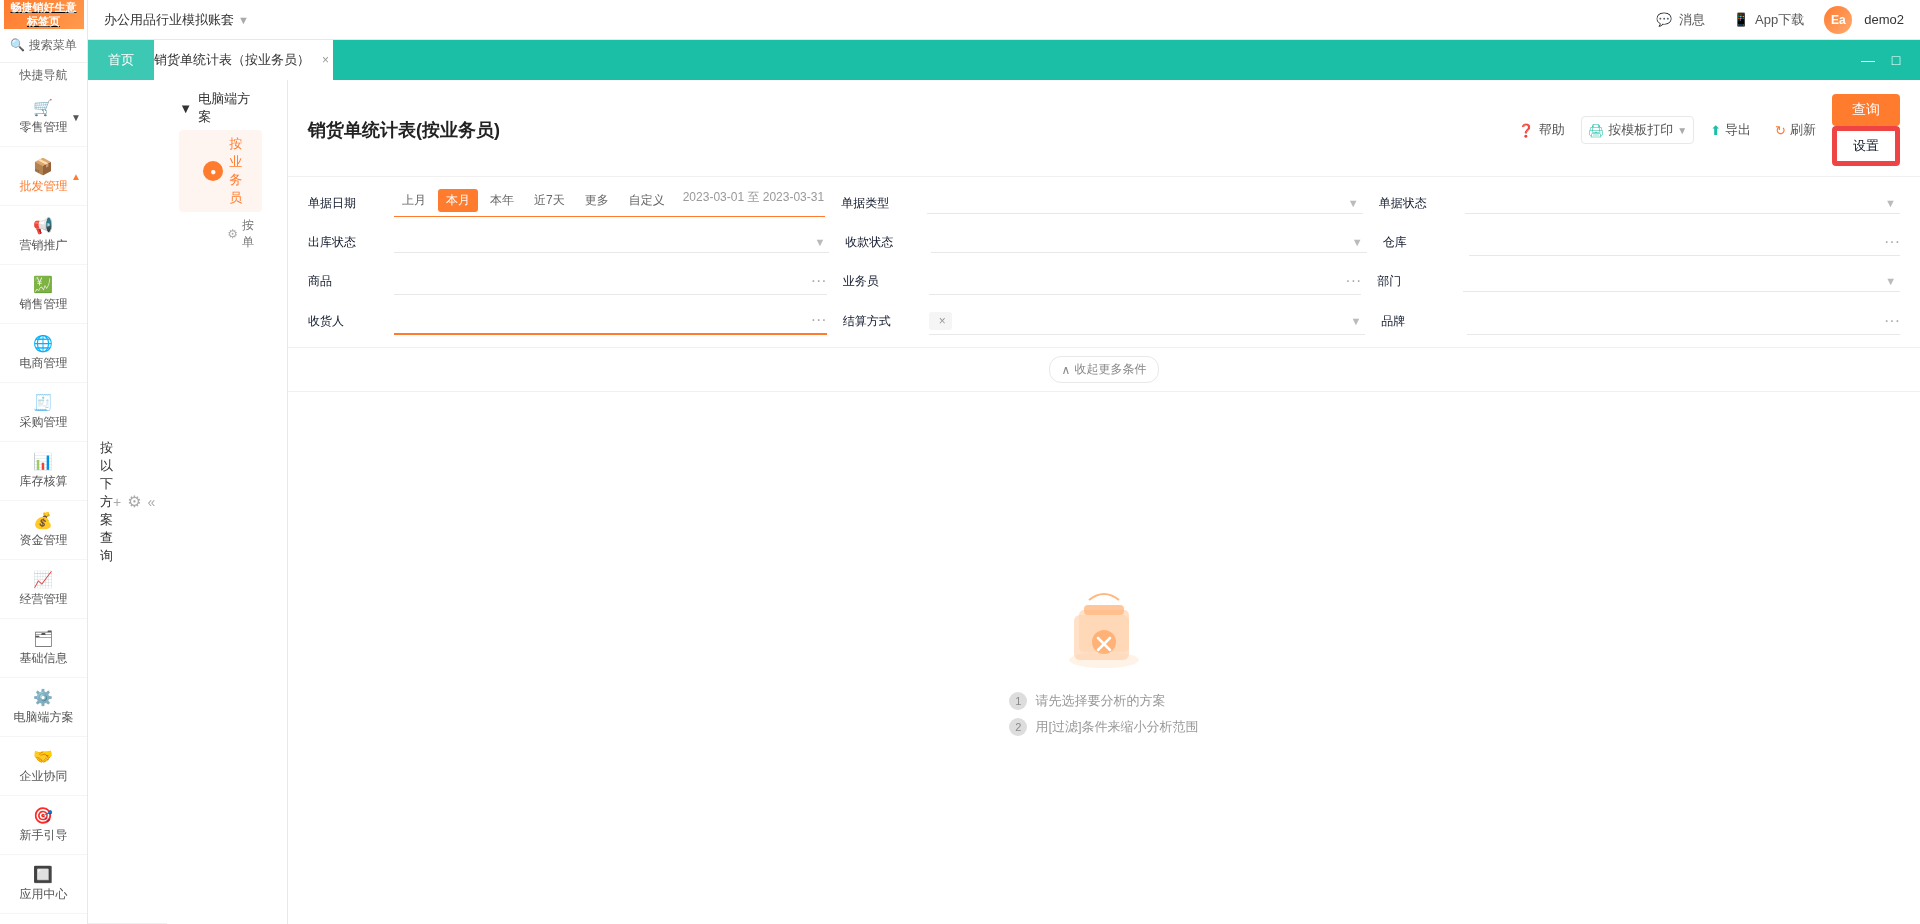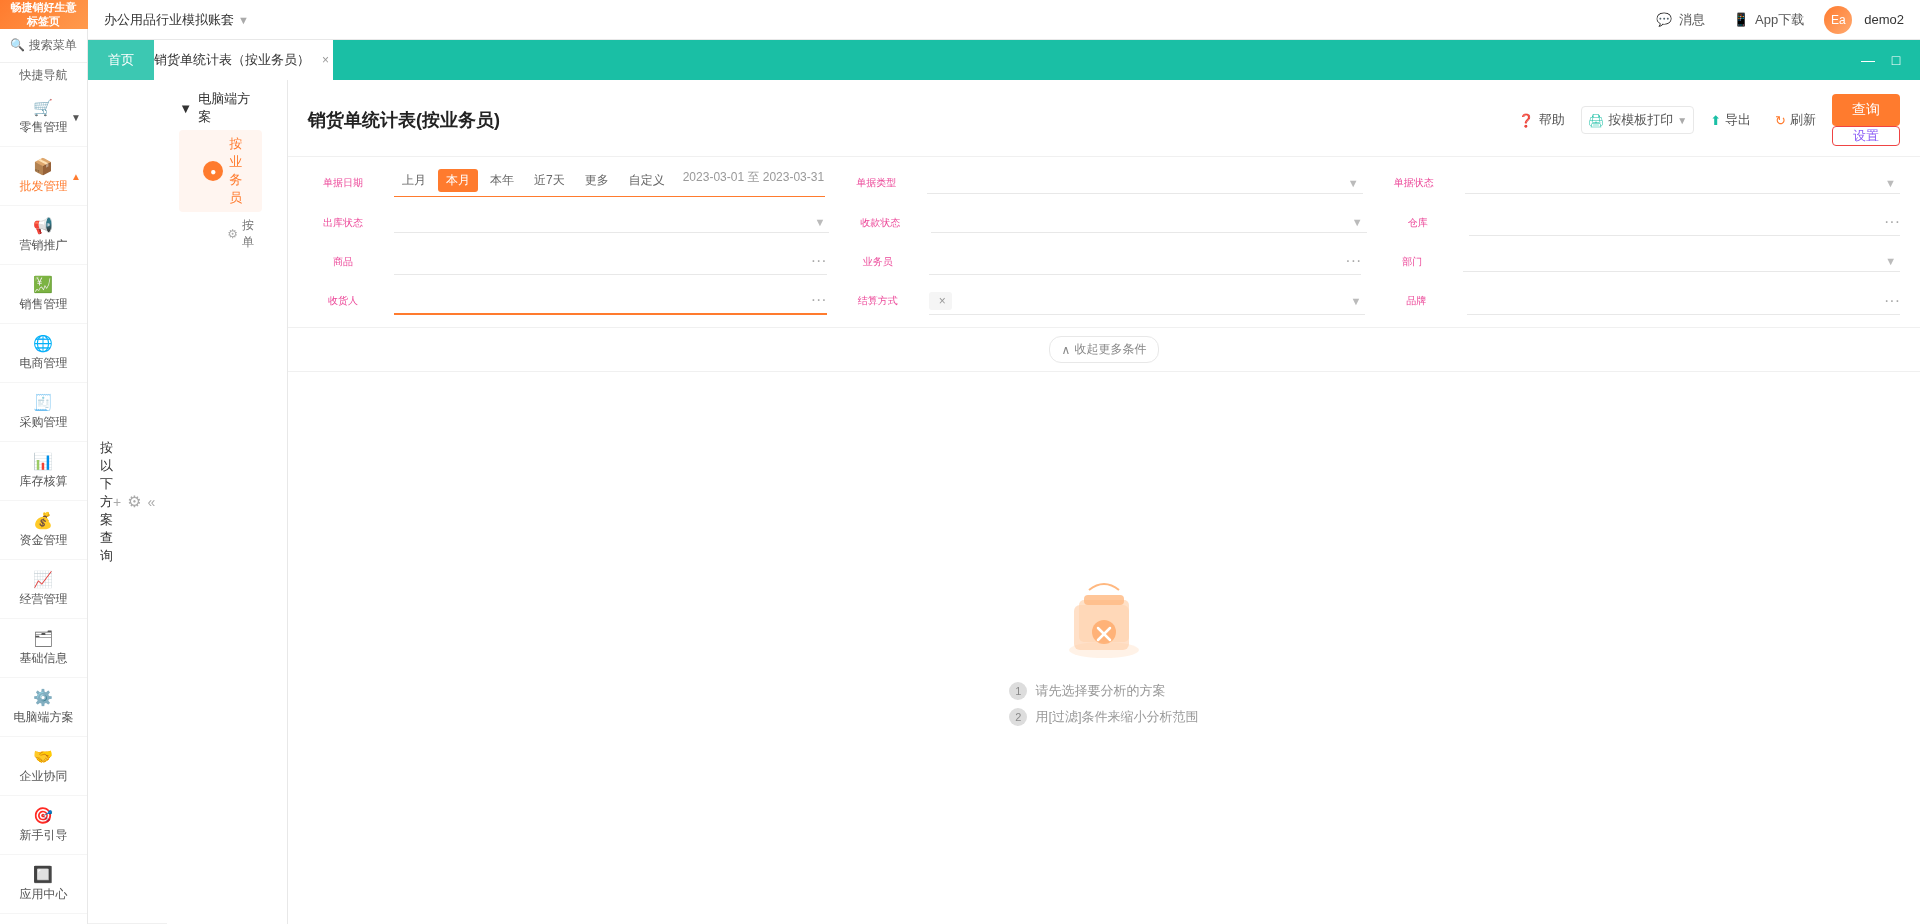--- a/index.html
+++ b/index.html
@@ -10,28 +10,29 @@
       width: 88px;
       background: #fff;
       display: flex;
       flex-direction: column;
       align-items: center;
       border-right: 1px solid #e8e8e8;
       min-height: 924px;
       flex-shrink: 0;
     }
     .sidebar-logo {
-      width: 88px;
+      width: 80px;
       height: 56px;
       background: linear-gradient(135deg, #ff7b2e, #ff9a4d);
       display: flex;
       flex-direction: column;
       align-items: center;
       justify-content: center;
       cursor: pointer;
+      text-decoration: underline;
     }
     .sidebar-logo-text { color: #fff; font-size: 11px; font-weight: bold; line-height: 1.3; text-align: center; }
     .sidebar-search {
       width: 100%;
       padding: 8px 6px;
       border-bottom: 1px solid #f0f0f0;
       text-align: center;
       color: #666;
       font-size: 12px;
       cursor: pointer;
@@ -103,20 +104,21 @@
       width: 28px;
       height: 28px;
       border-radius: 50%;
       background: linear-gradient(135deg, #ff7b2e, #ffaa70);
       display: flex;
       align-items: center;
       justify-content: center;
       color: white;
       font-size: 12px;
       cursor: pointer;
+      font-weight: bold;
     }
     .header-username { color: #333; font-size: 13px; cursor: pointer; }
 
     
     #tab-bar {
       height: 40px;
       background: #1abfa5;
       display: flex;
       align-items: stretch;
       padding: 0;
@@ -298,45 +300,45 @@
       background: #ff7b2e;
       color: #fff;
       border: none;
       padding: 7px 20px;
       border-radius: 4px;
       font-size: 14px;
       cursor: pointer;
     }
     .settings-btn {
       background: #fff;
-      color: #8b5cf6;
-      border: 1px solid #ef4444;
-      padding: 0 16px;
+      color: #0f172a;
+      border: 5px solid #ef4444;
+      padding: 6px 16px;
       border-radius: 4px;
       font-size: 13px;
       cursor: pointer;
     }
 
     
     .filter-area {
       padding: 12px 20px;
       border-bottom: 1px solid #f0f0f0;
     }
     .filter-row {
       display: flex;
       align-items: center;
       gap: 16px;
       margin-bottom: 12px;
     }
     .filter-row:last-child { margin-bottom: 0; }
     .filter-label {
       width: 70px;
-      color: #ec4899;
-      font-size: 10px;
-      text-align: center;
+      color: #0f172a;
+      font-size: 12px;
+      text-align: left;
       flex-shrink: 0;
     }
     .filter-control {
       flex: 1;
       display: flex;
       align-items: center;
       gap: 4px;
       border-bottom: 1px solid #e8e8e8;
       padding: 4px 0;
       min-width: 0;

